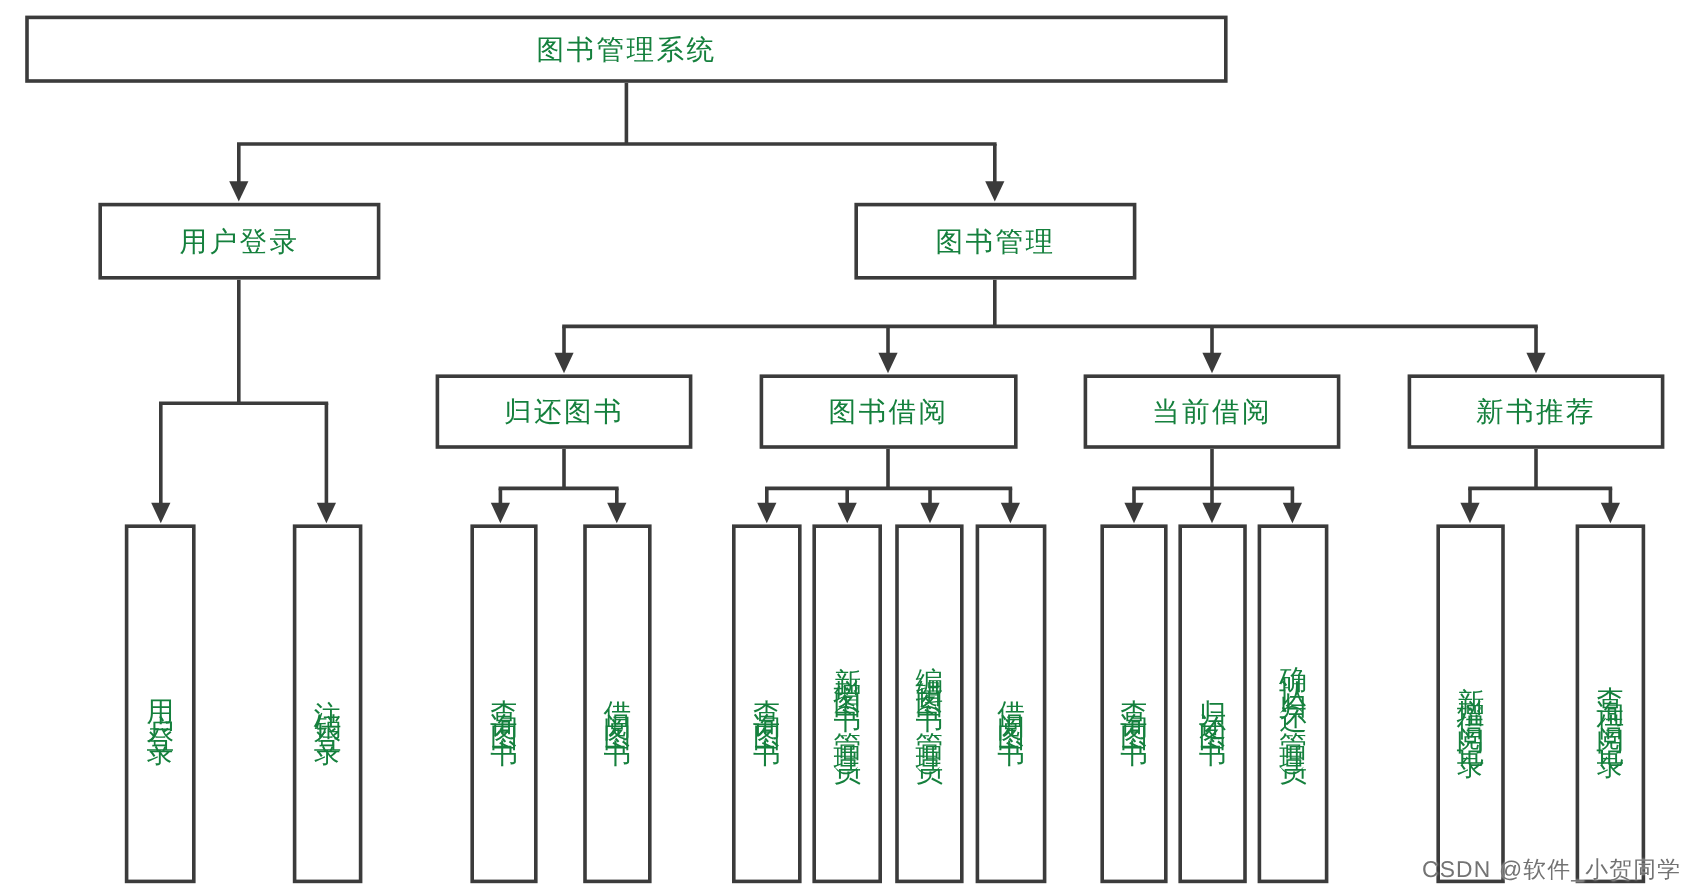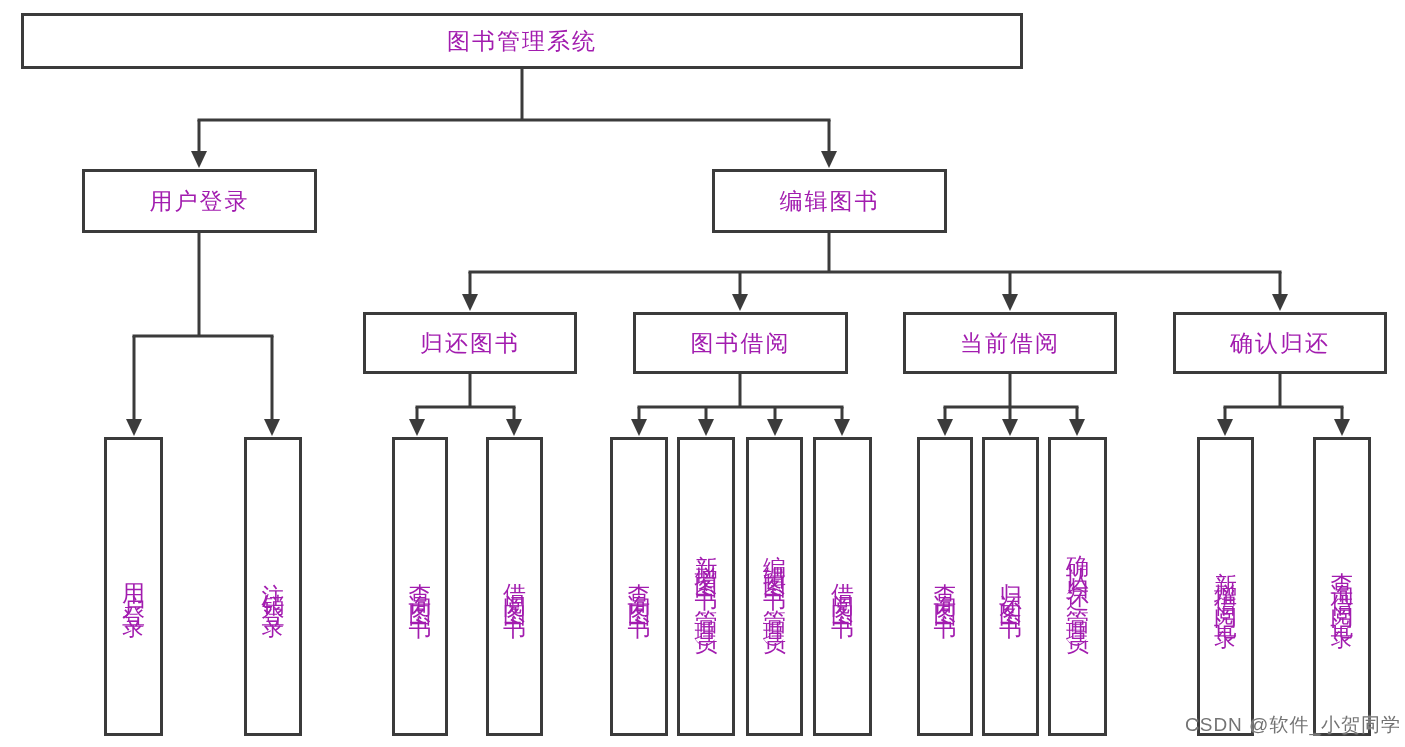--- a/index.html
+++ b/index.html
@@ -19,21 +19,21 @@
     position: absolute;
     left: 0;
     top: 0;
     z-index: 1;
   }
   .node {
     position: absolute;
     box-sizing: border-box;
     border: 3px solid #3b3b3b;
     background: #ffffff;
-    color: #a21caf;
+    color: #15803d;
     display: flex;
     align-items: center;
     justify-content: center;
     z-index: 2;
     text-align: center;
   }
   .hlabel {
     font-size: 23px;
     letter-spacing: 2px;
     white-space: nowrap;
@@ -130,34 +130,34 @@
   </svg>
 
   <div class="node" style="left:21px; top:13px; width:1002px; height:56px;">
     <span class="hlabel">图书管理系统</span>
   </div>
 
   <div class="node" style="left:82px; top:169px; width:235px; height:64px;">
     <span class="hlabel">用户登录</span>
   </div>
   <div class="node" style="left:712px; top:169px; width:235px; height:64px;">
-    <span class="hlabel">编辑图书</span>
+    <span class="hlabel">图书管理</span>
   </div>
 
   <div class="node" style="left:363px; top:312px; width:214px; height:62px;">
     <span class="hlabel">归还图书</span>
   </div>
   <div class="node" style="left:903px; top:312px; width:214px; height:62px;">
     <span class="hlabel">当前借阅</span>
   </div>
   <div class="node" style="left:633px; top:312px; width:215px; height:62px;">
     <span class="hlabel">图书借阅</span>
   </div>
   <div class="node" style="left:1173px; top:312px; width:214px; height:62px;">
-    <span class="hlabel">确认归还</span>
+    <span class="hlabel">新书推荐</span>
   </div>
 
   <div class="node leaf" style="left:104px; top:437px; width:59px; height:299px;">
     <span class="vtext">用户登录</span>
   </div>
   <div class="node leaf" style="left:244px; top:437px; width:58px; height:299px;">
     <span class="vtext">注销登录</span>
   </div>
 
   <div class="node leaf" style="left:392px; top:437px; width:56px; height:299px;">

